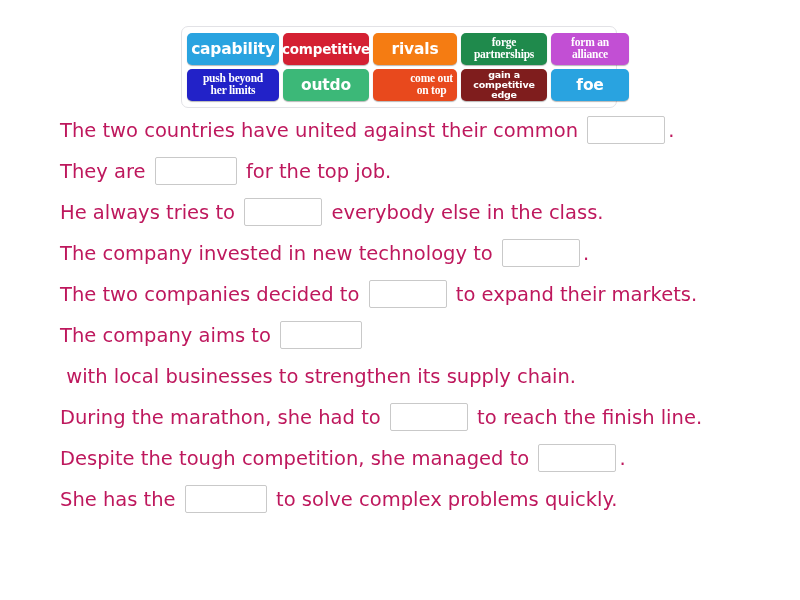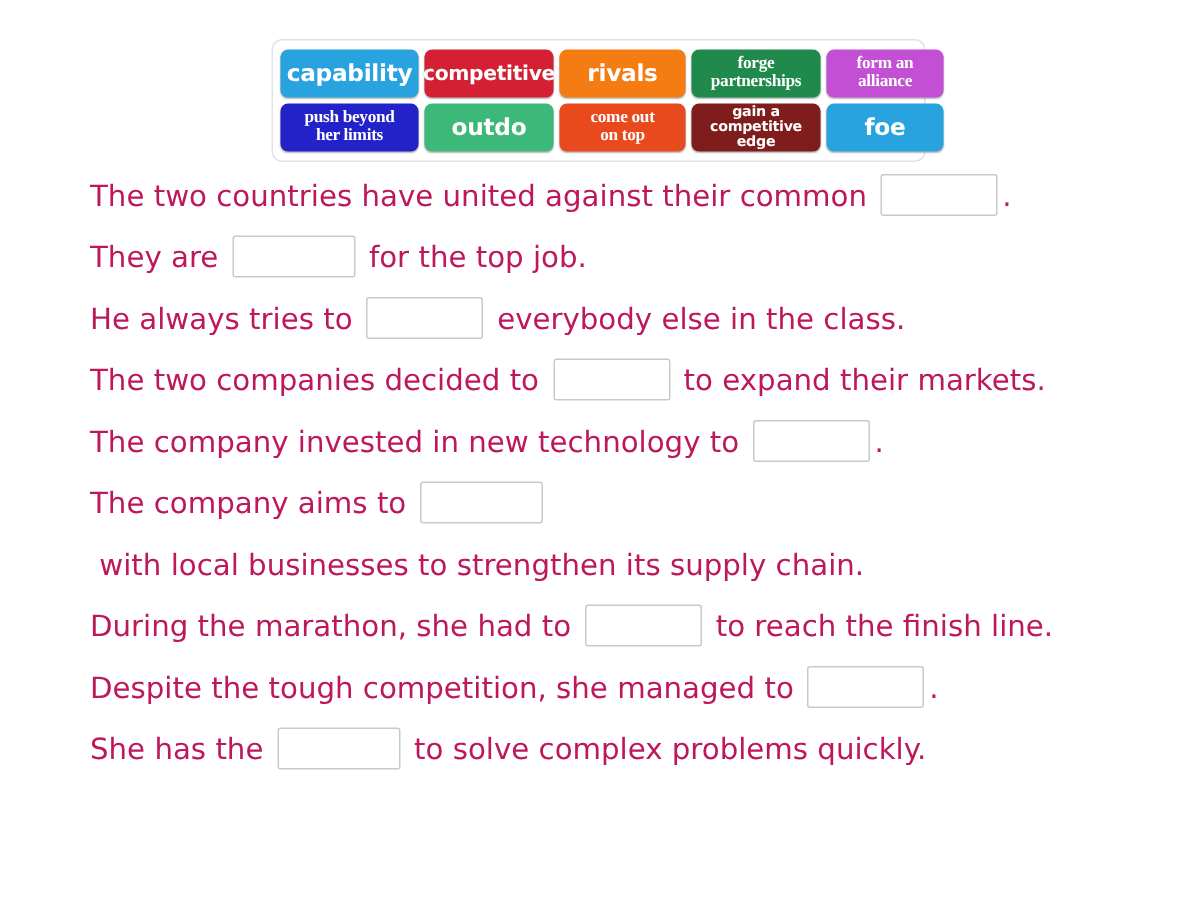--- a/index.html
+++ b/index.html
@@ -139,21 +139,21 @@
         <div>
           <span class="tline">push beyond</span>
           <span class="tline">her limits</span>
         </div>
       </div>
       <div class="tile fs-16 w-outdo" style="background: rgb(60, 184, 120);">
         <div>
           <span class="tline">outdo</span>
         </div>
       </div>
-      <div class="tile fs-12 w-comeout" style="background: rgb(232, 73, 29);">
+      <div class="tile fs-12 w-comeout" style="background: rgb(232, 73, 29); justify-content: flex-end;">
         <div>
           <span class="tline">come out</span>
           <span class="tline">on top</span>
         </div>
       </div>
       <div class="tile fs-10 w-gain" style="background: #7f1d1d;">
         <div>
           <span class="tline">gain a</span>
           <span class="tline">competitive edge</span>
         </div>
@@ -163,19 +163,19 @@
           <span class="tline">foe</span>
         </div>
       </div>
     </div>
   </div>
 
 <div id="sentences">
     <div class="sentence"><span class="seg">The two countries have united against their common </span><span class="blank bw-76"></span><span class="seg">.</span></div>
     <div class="sentence"><span class="seg">They are </span><span class="blank bw-80"></span><span class="seg"> for the top job.</span></div>
     <div class="sentence"><span class="seg">He always tries to </span><span class="blank bw-76"></span><span class="seg"> everybody else in the class.</span></div>
+    <div class="sentence"><span class="seg">The company invested in new technology to </span><span class="blank bw-76"></span><span class="seg">.</span></div>
     <div class="sentence"><span class="seg">The two companies decided to </span><span class="blank bw-76"></span><span class="seg"> to expand their markets.</span></div>
-    <div class="sentence"><span class="seg">The company invested in new technology to </span><span class="blank bw-76"></span><span class="seg">.</span></div>
     <div class="sentence"><span class="seg">The company aims to </span><span class="blank bw-80"></span><span class="seg"> with local businesses to strengthen its supply chain.</span></div>
     <div class="sentence"><span class="seg">During the marathon, she had to </span><span class="blank bw-76"></span><span class="seg"> to reach the finish line.</span></div>
     <div class="sentence"><span class="seg">Despite the tough competition, she managed to </span><span class="blank bw-76"></span><span class="seg">.</span></div>
     <div class="sentence"><span class="seg">She has the </span><span class="blank bw-80"></span><span class="seg"> to solve complex problems quickly.</span></div>
   </div>
 
 </body></html>

